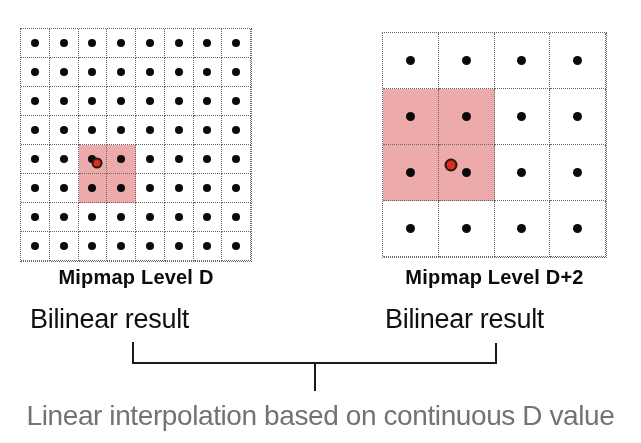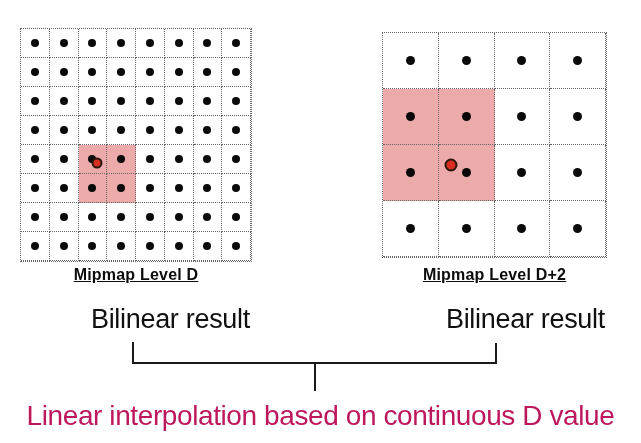--- a/index.html
+++ b/index.html
@@ -31,44 +31,44 @@
     position:absolute;border-radius:50%;
     background:var(--red,#d92d20);
     border:2px solid #2a150d;
     transform:translate(-50%,-50%);
     box-sizing:border-box;
   }
 
   
   .grid-label{
     position:absolute;text-align:center;
-    font-weight:bold;font-size:16px;letter-spacing:.2px;color:#0b0b0b;text-decoration:underline;
+    font-weight:bold;font-size:20px;letter-spacing:.2px;color:#0b0b0b;
   }
   .grid-label.left {left:20px; top:266px;width:232px;}
   .grid-label.right{left:382px;top:266px;width:225px;}
 
   
   .bilinear{
-    position:absolute;top:304px;width:220px;text-align:right;
+    position:absolute;top:304px;width:220px;text-align:left;
     font-size:27px;color:#101010;letter-spacing:-.3px;
   }
   .bilinear.left {left:30px;}
   .bilinear.right{left:385px;}
 
   
   .bracket-part{position:absolute;background:#1a1a1a;}
   .br-h    {left:132px;top:362px;width:365px;height:2px;}
   .br-tickl{left:132px;top:342px;width:2px;height:22px;}
   .br-tickr{left:495px;top:343px;width:2px;height:21px;}
   .br-stem {left:314px;top:362px;width:2px;height:29px;}
 
   
   .caption{
     position:absolute;left:0;top:400px;width:641px;text-align:center;
-    font-size:28px;color:#be185d;letter-spacing:-.4px;white-space:nowrap;
+    font-size:28px;color:#737373;letter-spacing:-.4px;white-space:nowrap;
   }
 </style>
 </head>
 <body style="--pink: #ecaaaa; --red: #d92d20; --dotc: #0a0a0a; --line: #666666;">
 
 <div class="stage">
 
   <div class="grid grid-d" style="grid-template-columns: repeat(8, 1fr); grid-template-rows: repeat(8, 1fr);">
       <div class="cell">
         <span class="dot" style="height: 8px; width: 8px;"></span>

